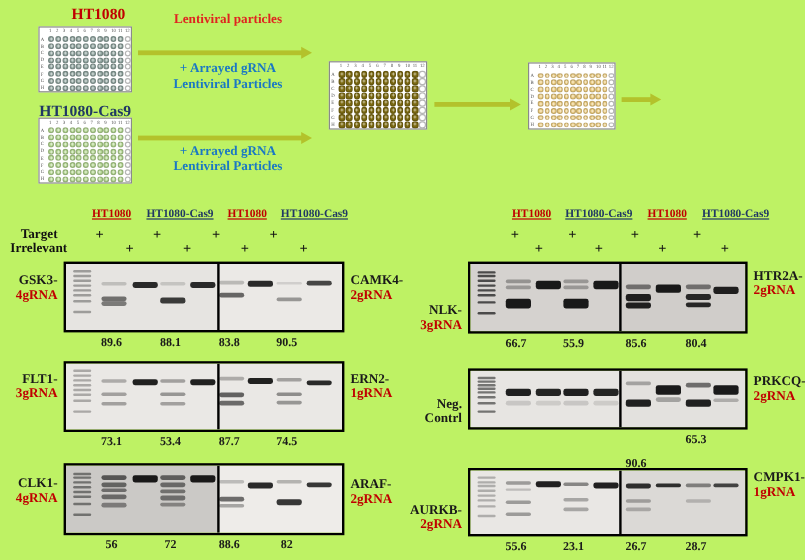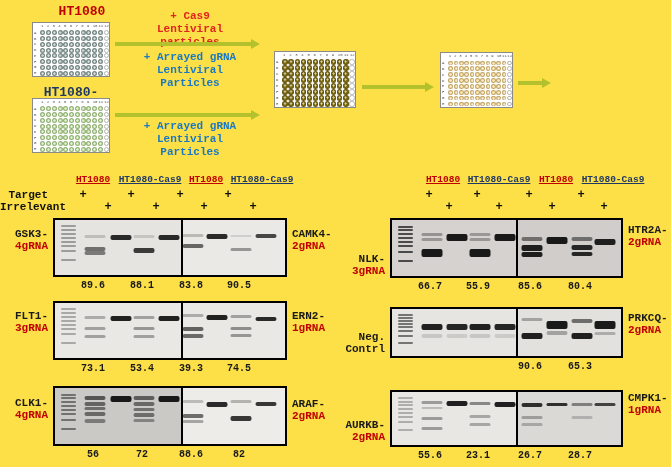--- a/index.html
+++ b/index.html
@@ -1,17 +1,17 @@
 <!DOCTYPE html>
 <html><head>
 <meta charset="utf-8">
 <style>
   html,body{margin:0;padding:0;background:#fff;}
-  #canvas{position:relative;width:671px;height:467px;background:#fde047;overflow:hidden;
-          font-family:Liberation Mono, monospace;}
+  #canvas{position:relative;width:671px;height:467px;background:#bef264;overflow:hidden;
+          font-family:Liberation Serif, serif;}
 
   
   .wf-title{position:absolute;font-weight:bold;font-size:13px;text-align:center;}
   .wf-txt{position:absolute;font-weight:bold;font-size:11px;line-height:13px;text-align:center;}
   .wf-sel{position:absolute;font-size:11px;line-height:12px;text-align:center;color:#333;}
   .red-txt{color:var(--red);}
   .blue-txt{color:var(--blue);}
   .c1{color:var(--c1);}
   .c2{color:var(--c2);}
 
@@ -164,21 +164,20 @@
       <div class="well filled" style="width: 5.05px; height: 5.05px; left: 36.1px; top: 47.6px; background: rgb(145, 165, 160);">+</div>
       <div class="well filled" style="width: 5.05px; height: 5.05px; left: 41.85px; top: 47.6px; background: rgb(145, 165, 160);">+</div>
       <div class="well filled" style="width: 5.05px; height: 5.05px; left: 47.6px; top: 47.6px; background: rgb(145, 165, 160);">+</div>
       <div class="well filled" style="width: 5.05px; height: 5.05px; left: 53.35px; top: 47.6px; background: rgb(145, 165, 160);">+</div>
       <div class="well filled" style="width: 5.05px; height: 5.05px; left: 59.1px; top: 47.6px; background: rgb(145, 165, 160);">+</div>
       <div class="well filled" style="width: 5.05px; height: 5.05px; left: 64.85px; top: 47.6px; background: rgb(145, 165, 160);">+</div>
       <div class="well empty" style="width: 5.05px; height: 5.05px; left: 70.6px; top: 47.6px;"></div>
     </div>
 
   <div class="wf-txt red-txt" style="left:126px;top:10px;width:128px;">
-    <div>+ Cas9</div>
     <div>Lentiviral particles</div>
   </div>
 
   <div class="arrow" style="left:115px;top:39px;width:145px;">
     <div class="shaft"></div>
       <div class="head"></div>
   </div>
 
   <div class="wf-txt blue-txt" style="left:126px;top:51px;width:128px;">
     <div>+ Arrayed gRNA</div>
@@ -643,21 +642,21 @@
         <div class="band" style="left: 138px; top: 23.76px; width: 21px; height: 4px; background: rgba(15, 15, 15, 0.62);"></div>
         <div class="band" style="left: 138px; top: 30.78px; width: 21px; height: 4px; background: rgba(15, 15, 15, 0.58);"></div>
         <div class="band" style="left: 162px; top: 12.42px; width: 21px; height: 5px; background: rgba(15, 15, 15, 0.92);"></div>
         <div class="band" style="left: 186px; top: 12.42px; width: 21px; height: 3px; background: rgba(15, 15, 15, 0.33);"></div>
         <div class="band" style="left: 186px; top: 23.76px; width: 21px; height: 3px; background: rgba(15, 15, 15, 0.42);"></div>
         <div class="band" style="left: 186px; top: 30.78px; width: 21px; height: 3px; background: rgba(15, 15, 15, 0.38);"></div>
         <div class="band" style="left: 211px; top: 13.5px; width: 21px; height: 4px; background: rgba(15, 15, 15, 0.88);"></div>
       </div>
       <div class="val" style="left: 93px; top: 363px;">73.1</div>
       <div class="val" style="left: 142px; top: 363px;">53.4</div>
-      <div class="val" style="left: 191px; top: 363px;">39.3</div>
+      <div class="val" style="left: 191px; top: 363px;">87.7</div>
       <div class="val" style="left: 239px; top: 363px;">74.5</div>
       <div class="gene" style="left: -14px; top: 310px; text-align: right;">
         <div>FLT1-</div>
         <div class="l2red">3gRNA</div>
       </div>
       <div class="gene" style="left: 292px; top: 310px;">
         <div>ERN2-</div>
         <div class="l2red">1gRNA</div>
       </div>
       <div class="panel" style="left: 53px; top: 386px; width: 234px; height: 60px;">
@@ -779,21 +778,21 @@
         <div class="band" style="left: 113px; top: 25.3px; width: 21px; height: 4px; background: rgba(15, 15, 15, 0.12);"></div>
         <div class="band" style="left: 140px; top: 9.2px; width: 21px; height: 3px; background: rgba(15, 15, 15, 0.3);"></div>
         <div class="band" style="left: 140px; top: 23.92px; width: 21px; height: 6px; background: rgba(15, 15, 15, 0.92);"></div>
         <div class="band" style="left: 165px; top: 11.96px; width: 21px; height: 8px; background: rgba(15, 15, 15, 0.95);"></div>
         <div class="band" style="left: 165px; top: 22.08px; width: 21px; height: 4px; background: rgba(15, 15, 15, 0.3);"></div>
         <div class="band" style="left: 190px; top: 10.12px; width: 21px; height: 4px; background: rgba(15, 15, 15, 0.55);"></div>
         <div class="band" style="left: 190px; top: 23.92px; width: 21px; height: 6px; background: rgba(15, 15, 15, 0.92);"></div>
         <div class="band" style="left: 213px; top: 11.96px; width: 21px; height: 8px; background: rgba(15, 15, 15, 0.95);"></div>
         <div class="band" style="left: 213px; top: 23px; width: 21px; height: 3px; background: rgba(15, 15, 15, 0.25);"></div>
       </div>
-      <div class="val" style="left: 530px; top: 361px;">90.6</div>
+      <div class="val" style="left: 530px; top: 381px;">90.6</div>
       <div class="val" style="left: 580px; top: 361px;">65.3</div>
       <div class="gene" style="left: 323px; top: 331px; text-align: right;">
         <div>Neg.</div>
         <div>Contrl</div>
       </div>
       <div class="gene" style="left: 628px; top: 312px;">
         <div>PRKCQ-</div>
         <div class="l2red">2gRNA</div>
       </div>
       <div class="panel" style="left: 390px; top: 390px; width: 233px; height: 57px;">

